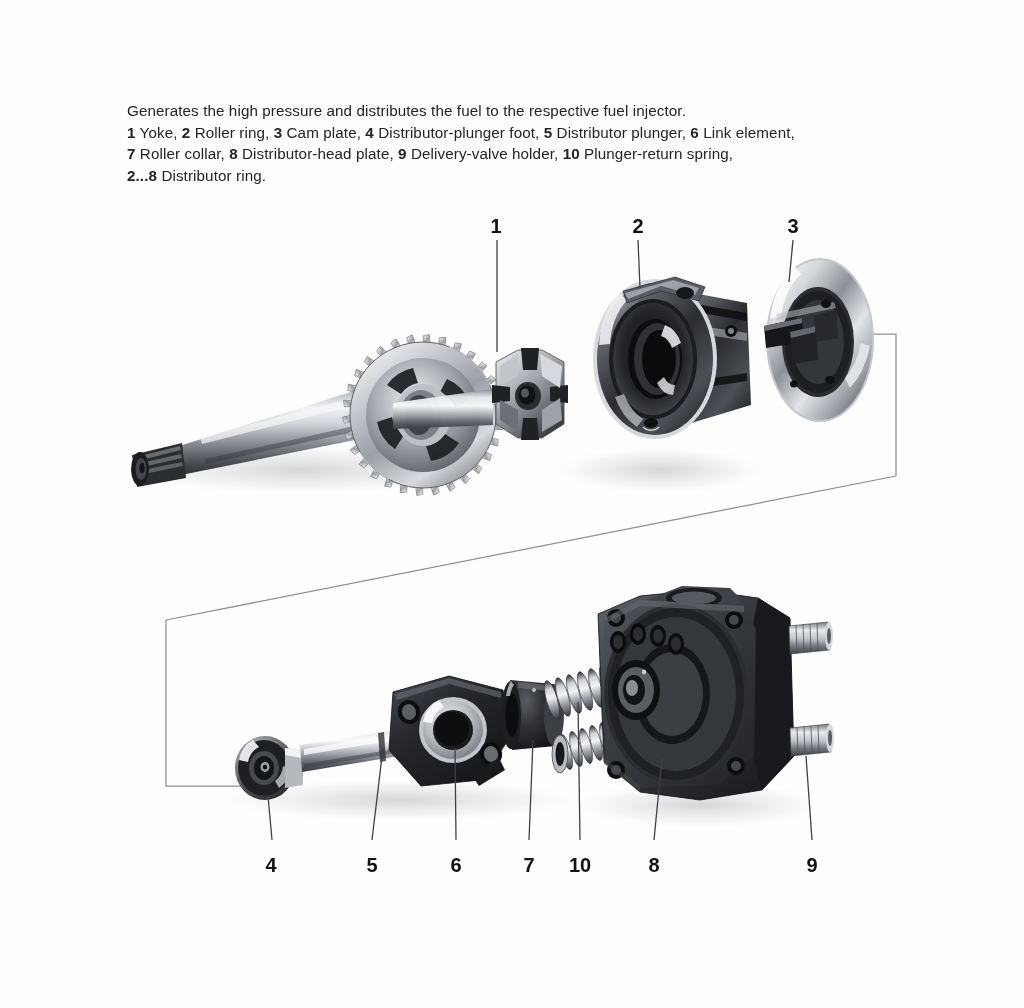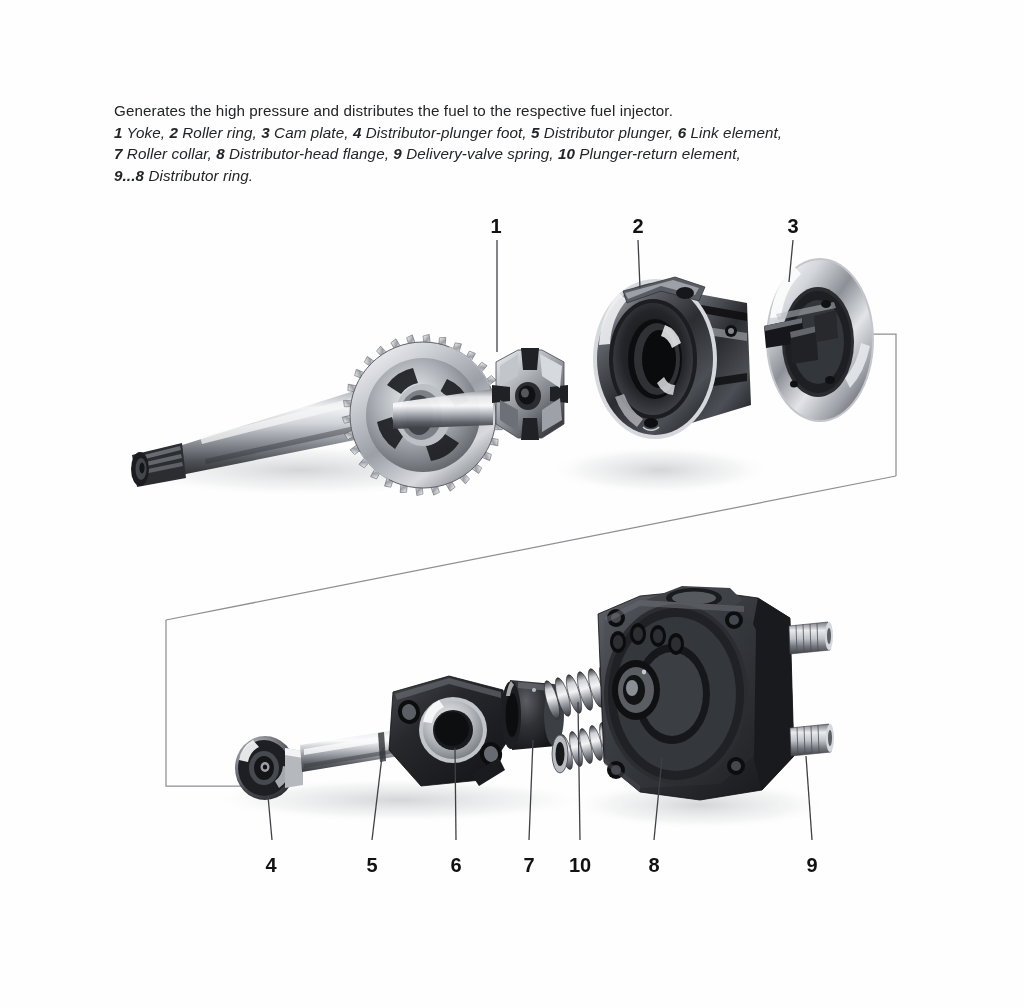--- a/index.html
+++ b/index.html
@@ -18,30 +18,30 @@
   }
   #page {
     position: absolute;
     inset: 0;
     background: #fefefe;
   }
 
   
   #caption {
     position: absolute;
-    left: 114px;
+    left: 127px;
     top: 100px;
     width: 800px;
     font-size: 15.2px;
     line-height: 21.5px;
     color: #222426;
     letter-spacing: 0.1px;
   }
   #caption .lead { display: block; }
-  #caption .itemline { display: block; font-style: italic; }
+  #caption .itemline { display: block; }
   #caption b { font-weight: bold; }
 
   
   #art {
     position: absolute;
     left: 0; top: 0;
     width: 1024px; height: 1008px;
   }
 
   
@@ -57,22 +57,22 @@
   }
 </style>
 </head>
 <body>
 
 <div id="page">
 
   <div id="caption">
     <span class="lead">Generates the high pressure and distributes the fuel to the respective fuel injector.</span>
     <span class="itemline"><b>1</b><span> Yoke, </span><b>2</b><span> Roller ring, </span><b>3</b><span> Cam plate, </span><b>4</b><span> Distributor-plunger foot, </span><b>5</b><span> Distributor plunger, </span><b>6</b><span> Link element,</span></span>
-    <span class="itemline"><b>7</b><span> Roller collar, </span><b>8</b><span> Distributor-head flange, </span><b>9</b><span> Delivery-valve spring, </span><b>10</b><span> Plunger-return element,</span></span>
-    <span class="itemline"><b>9...8</b><span> Distributor ring.</span></span>
+    <span class="itemline"><b>7</b><span> Roller collar, </span><b>8</b><span> Distributor-head plate, </span><b>9</b><span> Delivery-valve holder, </span><b>10</b><span> Plunger-return spring,</span></span>
+    <span class="itemline"><b>2...8</b><span> Distributor ring.</span></span>
   </div>
 
   <svg id="art" viewBox="0 0 1024 1008">
     <defs>
 
       <linearGradient id="gShaft" x1="0" y1="0" x2="0" y2="1">
         <stop offset="0%" stop-color="#6f737a"></stop>
         <stop offset="14%" stop-color="#b9bdc3"></stop>
         <stop offset="30%" stop-color="#f2f3f5"></stop>
         <stop offset="46%" stop-color="#d2d5da"></stop>

